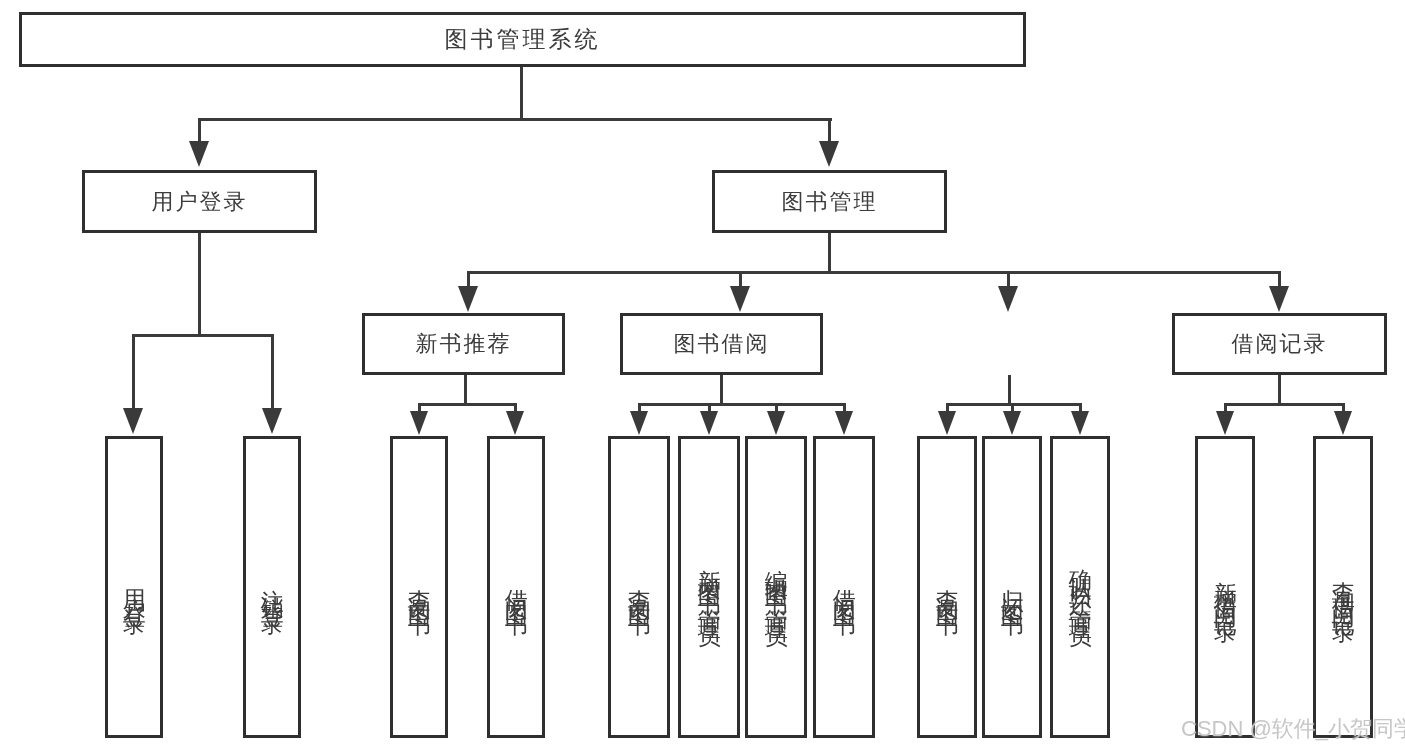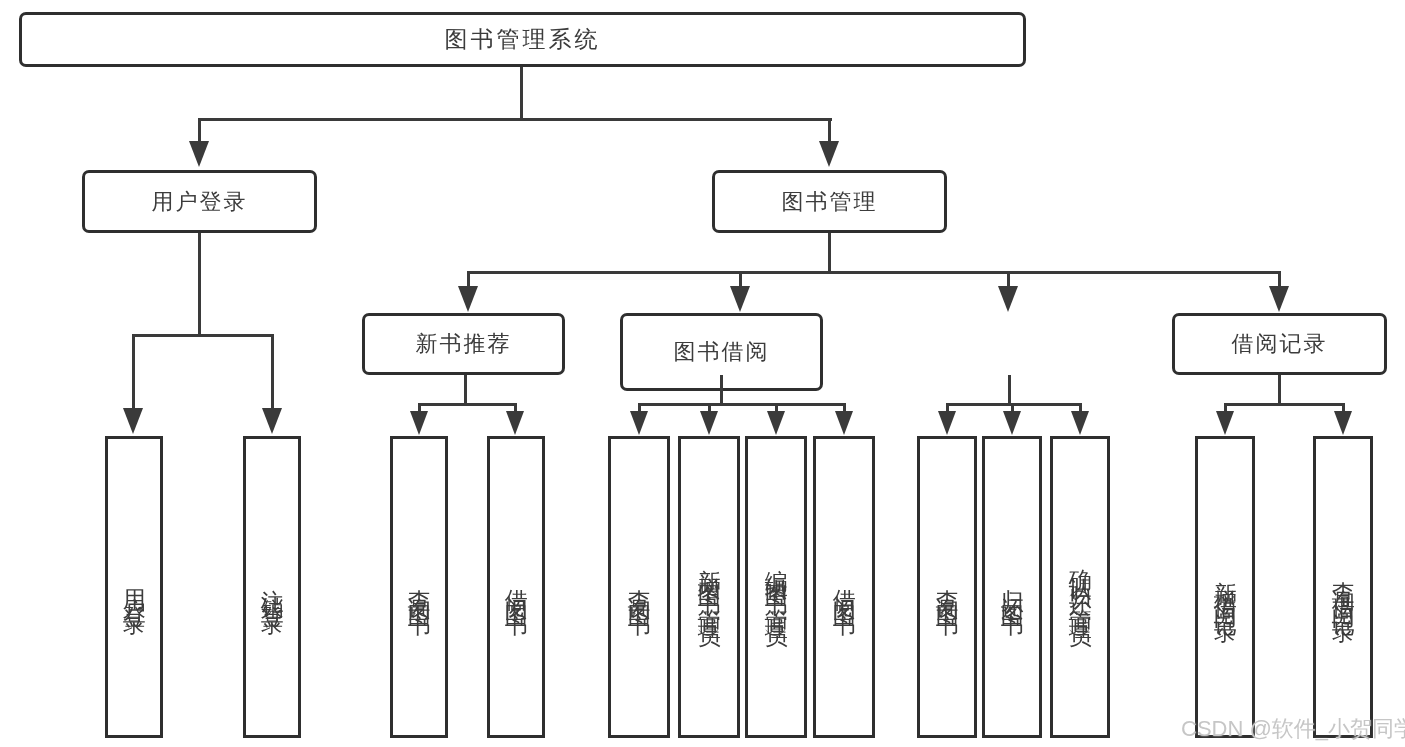--- a/index.html
+++ b/index.html
@@ -13,21 +13,21 @@
   .canvas{
     position:relative;width:1405px;height:747px;background:var(--background);
     overflow:hidden;
     font-family:"Liberation Sans","DejaVu Sans",sans-serif;
   }
   .node{
     position:absolute;background:#fff;border:3px solid var(--box-border);
     box-sizing:border-box;display:flex;align-items:center;justify-content:center;
     color:var(--text);
   }
-  .node.h{font-size:22px;letter-spacing:2px;white-space:nowrap;border-radius:7px;}
+  .node.h{font-size:22px;letter-spacing:2px;white-space:nowrap;}
   .node.root{font-size:23px;letter-spacing:3px;}
   .node.v{font-size:23px;}
   .vtext{writing-mode:vertical-rl;text-orientation:mixed;letter-spacing:8px;line-height:1.1;}
   .vline,.hline{position:absolute;background:var(--line);}
   .vline{width:3px;}
   .hline{height:3px;}
   .arrow{position:absolute;width:0;height:0;
     border-left:10px solid transparent;border-right:10px solid transparent;
     border-top:26px solid var(--line);}
   .arrow-sm{position:absolute;width:0;height:0;
@@ -52,21 +52,21 @@
   </div>
 
   <div class="node h" style="left:712px;top:170px;width:235px;height:63px;">
     <span>图书管理</span>
   </div>
 
   <div class="node h" style="left:362px;top:313px;width:203px;height:62px;">
     <span>新书推荐</span>
   </div>
 
-  <div class="node h" style="left:620px;top:313px;width:203px;height:78px;">
+  <div class="node h" style="left:620px;top:313px;width:203px;height:62px;">
     <span>图书借阅</span>
   </div>
 
 
   <div class="node h" style="left:1172px;top:313px;width:215px;height:62px;">
     <span>借阅记录</span>
   </div>
 
   <div class="node v" style="left:105px;top:436px;width:58px;height:302px;">
     <span class="vtext">用户登录</span>

